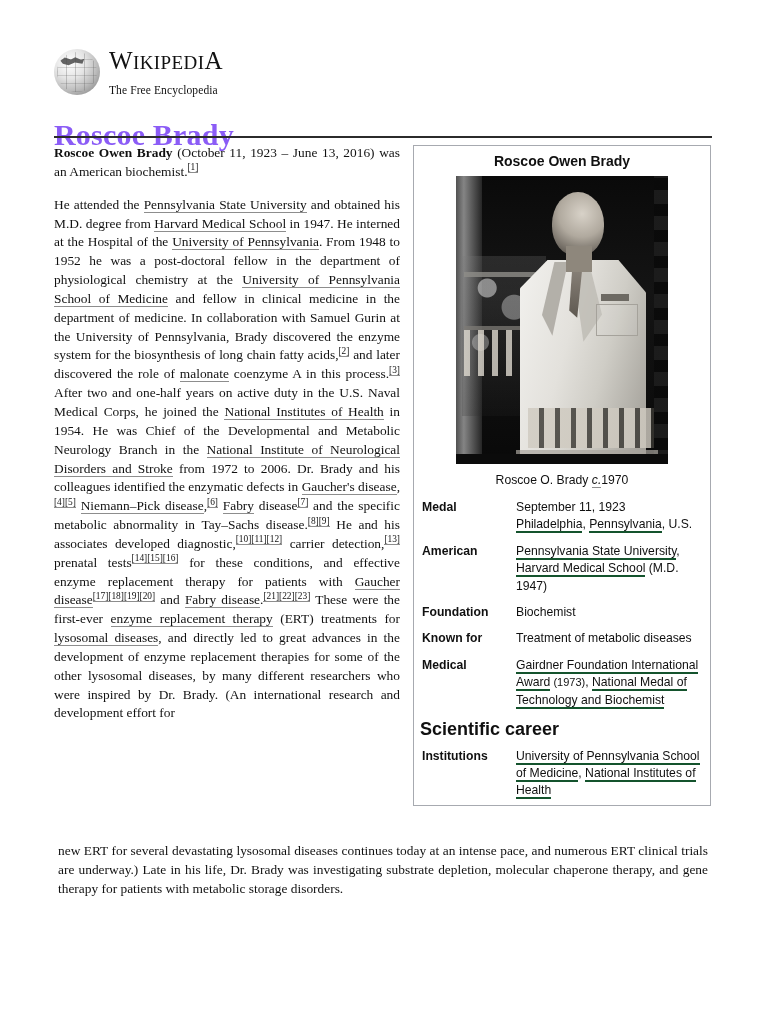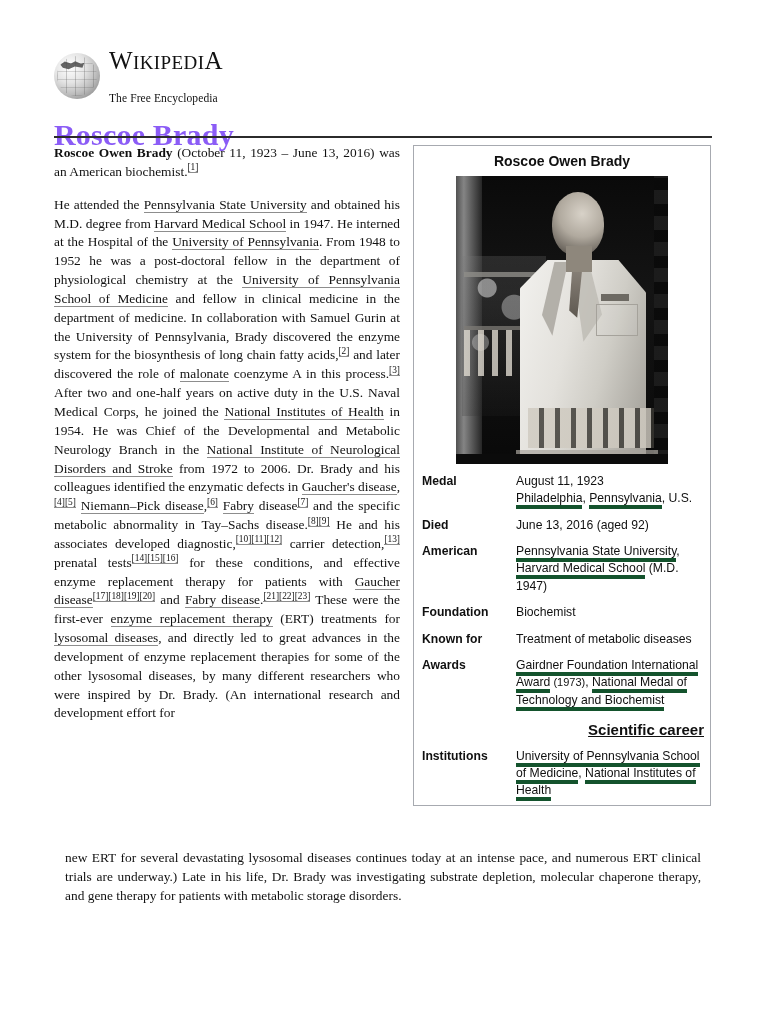--- a/index.html
+++ b/index.html
@@ -71,21 +71,21 @@
     font-size: 25px;
     letter-spacing: .4px;
     color: #111;
   }
   .wordmark-main .cap { font-size: 25px; }
   .wordmark-main .sc { font-size: 19px; }
   .wordmark-sub {
     font-family: "Liberation Serif", serif;
     font-size: 11.5px;
     color: #111;
-    margin-top: 20px;
+    margin-top: 12px;
     letter-spacing: .1px;
   }
 
   
   .page-title {
     position: absolute;
     left: 54px;
     top: 98px;
     font-family: "Liberation Serif", serif;
     font-size: 30px;
@@ -117,21 +117,21 @@
     position: absolute;
     left: 54px;
     top: 838px;
     width: 658px;
     font-size: 13.4px;
     line-height: 18.85px;
     text-align: justify;
     color: #111;
   }
   .body-col p { margin: 0 0 14px 0; }
-  .body-full p { margin: 11px; }
+  .body-full p { margin: 4px; }
   .lead b { font-weight: bold; }
 
   a.wlink {
     color: #111;
     text-decoration: none;
     border-bottom: 1px solid #8d8d8d;
   }
   sup.ref {
     font-size: 9.4px;
     vertical-align: super;
@@ -293,29 +293,28 @@
     line-height: 17.4px;
   }
   .ib-table th {
     font-weight: bold;
     width: 86px;
     white-space: nowrap;
     padding-left: 8px;
   }
   .ib-table td { padding-left: 2px; }
   .ib-section th {
-    text-align: right;
+    text-align: left;
     font-weight: bold;
-    font-size: 15px;
+    font-size: 18px;
     padding: 7px 6px 5px 6px;
     white-space: normal;
     width: auto;
-    text-decoration: underline;
-  }
-  .ib-table a.wlink { border-bottom: 4px solid #14532d; color: #101010; }
+  }
+  .ib-table a.wlink { border-bottom: 2px solid #14532d; color: #101010; }
   .ib-small { font-size: 11px; }
 </style>
 </head>
 <body>
 
 <div class="page">
 
   <div class="masthead">
     <div class="globe"></div>
     <div class="wordmark">
@@ -359,45 +358,44 @@
         <div class="ph-pocket"></div>
         <div class="ph-badge"></div>
         <div class="ph-head"></div>
         <div class="ph-neck"></div>
         <div class="ph-vials"></div>
         <div class="ph-rack"></div>
         <div class="ph-bench"></div>
       </div>
     </div>
 
+    <div class="ib-caption">
+      <span>Roscoe O. Brady </span><span class="circa">c.</span><span>1970</span>
+    </div>
 
     <table class="ib-table">
       <tbody id="ib-body">
           <tr>
             <th>Medal</th>
-            <td><span>August 11, 1923</span><br><span><a class="wlink" href="#">Philadelphia</a>, <a class="wlink" href="#">Pennsylvania</a>, U.S.</span></td>
-          </tr>
-          <tr>
-            <th>Died</th>
-            <td><span>June 13, 2016 (aged 92)</span></td>
+            <td><span>September 11, 1923</span><br><span><a class="wlink" href="#">Philadelphia</a>, <a class="wlink" href="#">Pennsylvania</a>, U.S.</span></td>
           </tr>
           <tr>
             <th>American</th>
             <td><span><a class="wlink" href="#">Pennsylvania State University</a>, <a class="wlink" href="#">Harvard Medical School</a> (M.D. 1947)</span></td>
           </tr>
           <tr>
             <th>Foundation</th>
             <td><span>Biochemist</span></td>
           </tr>
           <tr>
             <th>Known for</th>
             <td><span>Treatment of metabolic diseases</span></td>
           </tr>
           <tr>
-            <th>Awards</th>
+            <th>Medical</th>
             <td><span><a class="wlink" href="#">Gairdner Foundation International Award</a><span class="ib-small"> (1973)</span>, <a class="wlink" href="#">National Medal of Technology and Biochemist</a></span></td>
           </tr>
           <tr class="ib-section">
             <th colspan="2">Scientific career</th>
           </tr>
           <tr>
             <th>Institutions</th>
             <td><span><a class="wlink" href="#">University of Pennsylvania School of Medicine</a>, <a class="wlink" href="#">National Institutes of Health</a></span></td>
           </tr>
         </tbody>

